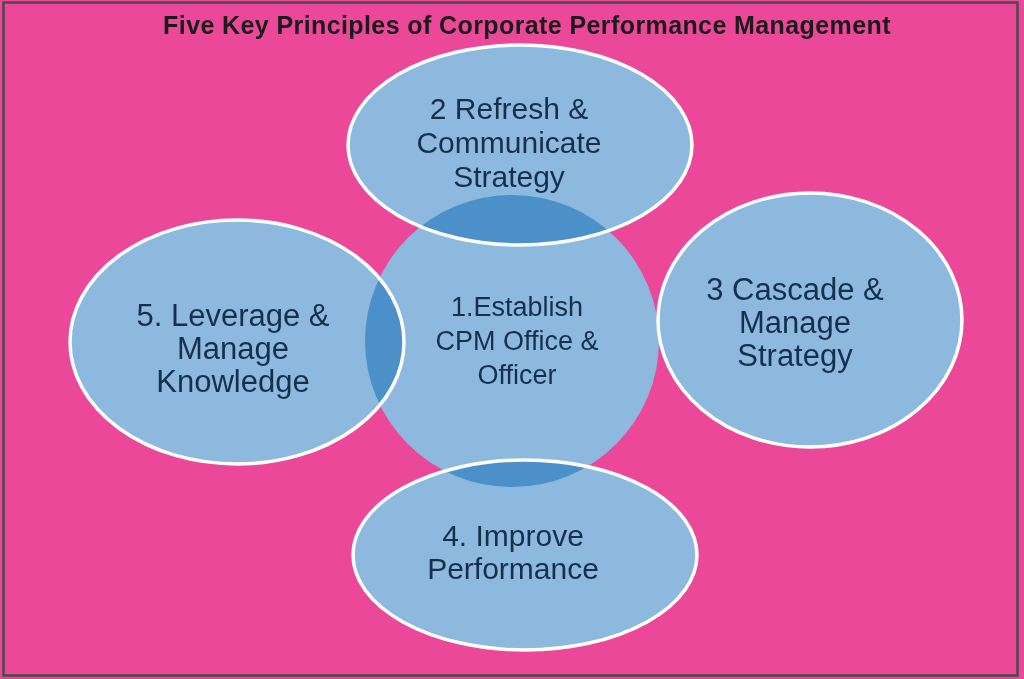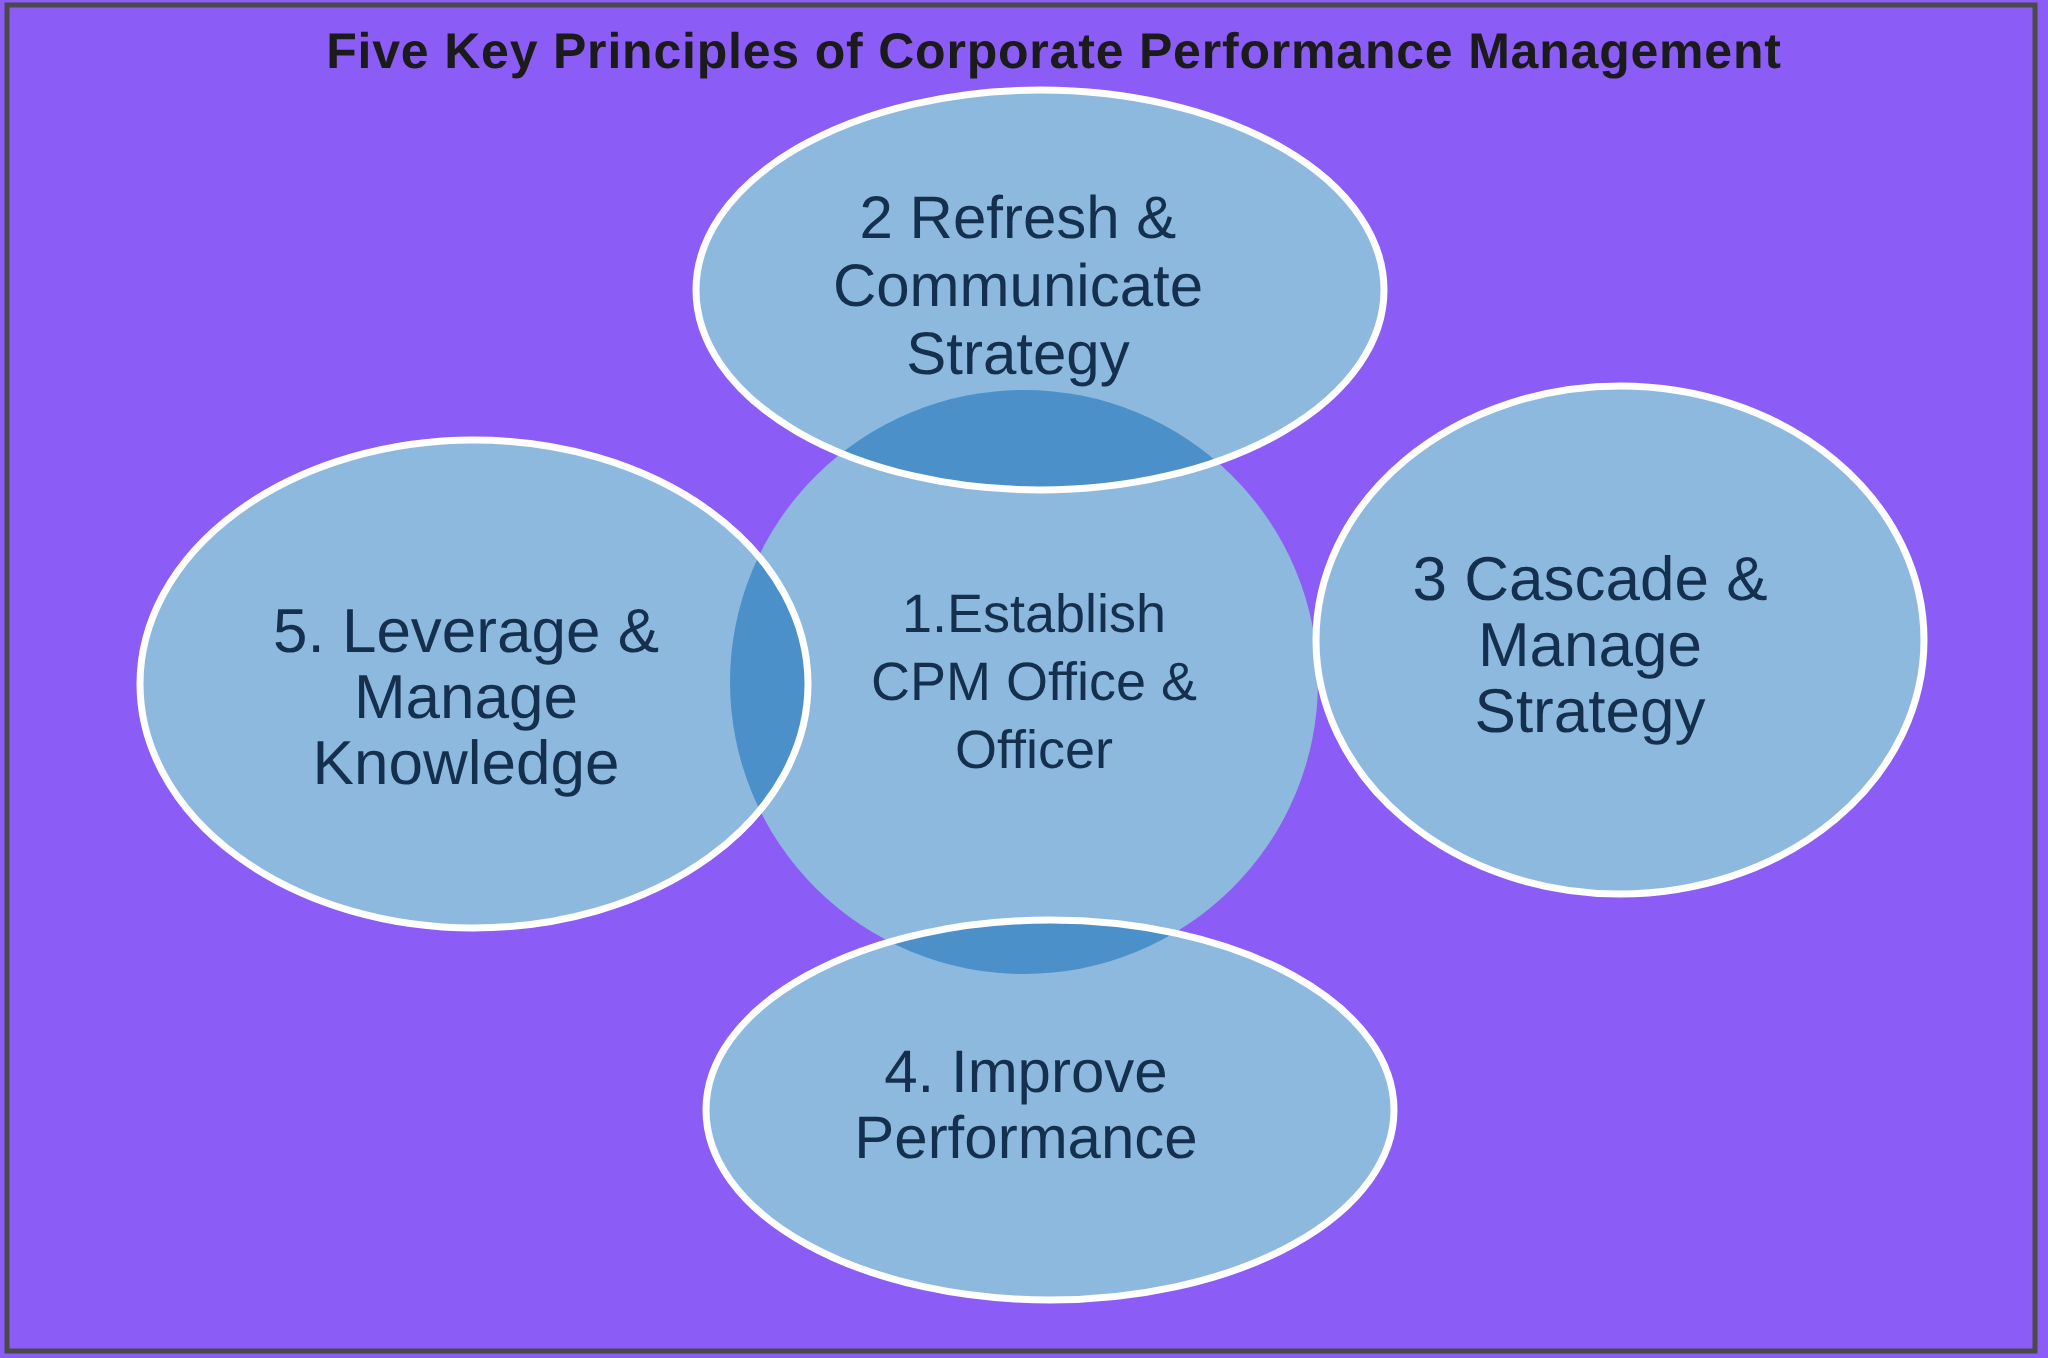--- a/index.html
+++ b/index.html
@@ -1,16 +1,16 @@
 <!DOCTYPE html>
 <html><head>
 <meta charset="utf-8">
 <style>
   html,body{margin:0;padding:0;background:#ffffff;}
-  .stage{position:relative;width:1024px;height:679px;background:#8b5cf6;overflow:hidden;
+  .stage{position:relative;width:1024px;height:679px;background:#ec4899;overflow:hidden;
          font-family:"Liberation Sans",sans-serif;}
   svg{display:block;}
   .title-text{font-family:"Liberation Sans",sans-serif;font-size:25px;font-weight:bold;
               fill:#1b1b1b;letter-spacing:0.4px;text-anchor:middle;}
   .lbl{font-family:"Liberation Sans",sans-serif;fill:#14304e;text-anchor:middle;}
   .t-center{font-size:27px;}
   .t-top{font-size:30px;}
   .t-right{font-size:31px;}
   .t-bottom{font-size:30px;}
   .t-left{font-size:31px;}

